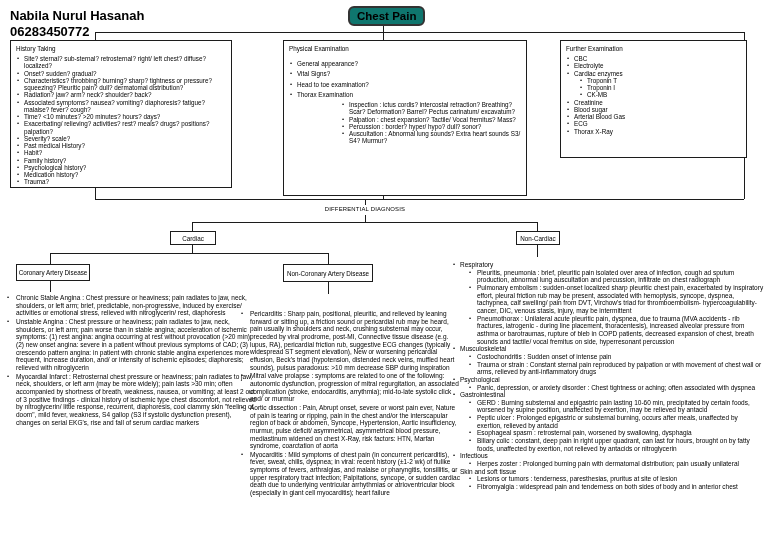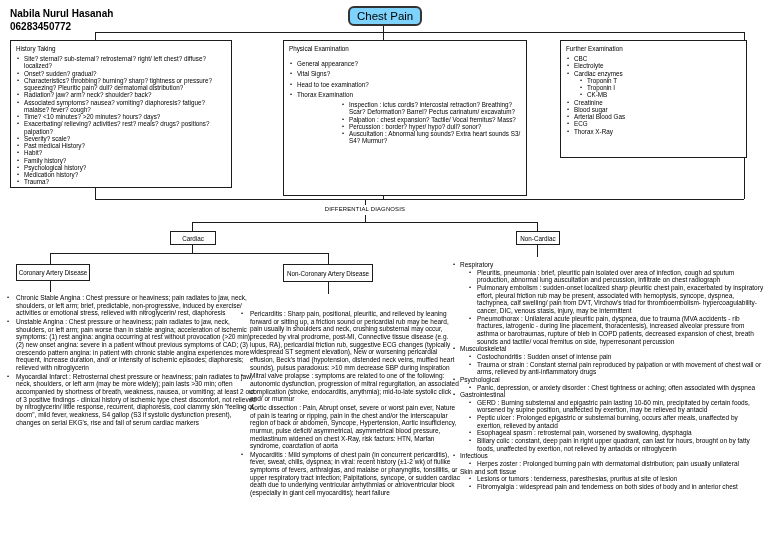--- a/index.html
+++ b/index.html
@@ -1,23 +1,23 @@
 <!DOCTYPE html>
 <html><head>
 <meta charset="utf-8">
 <style>
   html,body { margin:0; padding:0; background:#fff; }
   .page { position:relative; width:768px; height:545px; background:#ffffff;
           font-family:"Liberation Sans", sans-serif; color:#000; overflow:hidden; }
 
-  .author { position:absolute; left:10px; top:8px; font-size:10px; font-weight:bold; line-height:1.25; }
-
-  .title-node { position:absolute; left:348px; top:6px; background:#7dd3fc;
+  .author { position:absolute; left:10px; top:8px; font-size:13px; font-weight:bold; line-height:1.25; }
+
+  .title-node { position:absolute; left:348px; top:6px; background:#0f766e;
                 border:2px solid #333; border-radius:6px; padding:2px 7px;
-                font-weight:normal; font-size:11.5px; }
+                font-weight:bold; font-size:11.5px; }
 
   .ln { position:absolute; background:#1c1c1c; }
   .ln.h { height:1px; }
   .ln.v { width:1px; }
 
   .box { position:absolute; border:1px solid #1c1c1c; background:#fff; box-sizing:border-box;
          font-size:6.3px; line-height:1.15; padding:4px 5px; overflow:hidden; }
   .btitle { margin-bottom:3px; }
 
   ul { margin:0; padding:0; list-style:none; }

